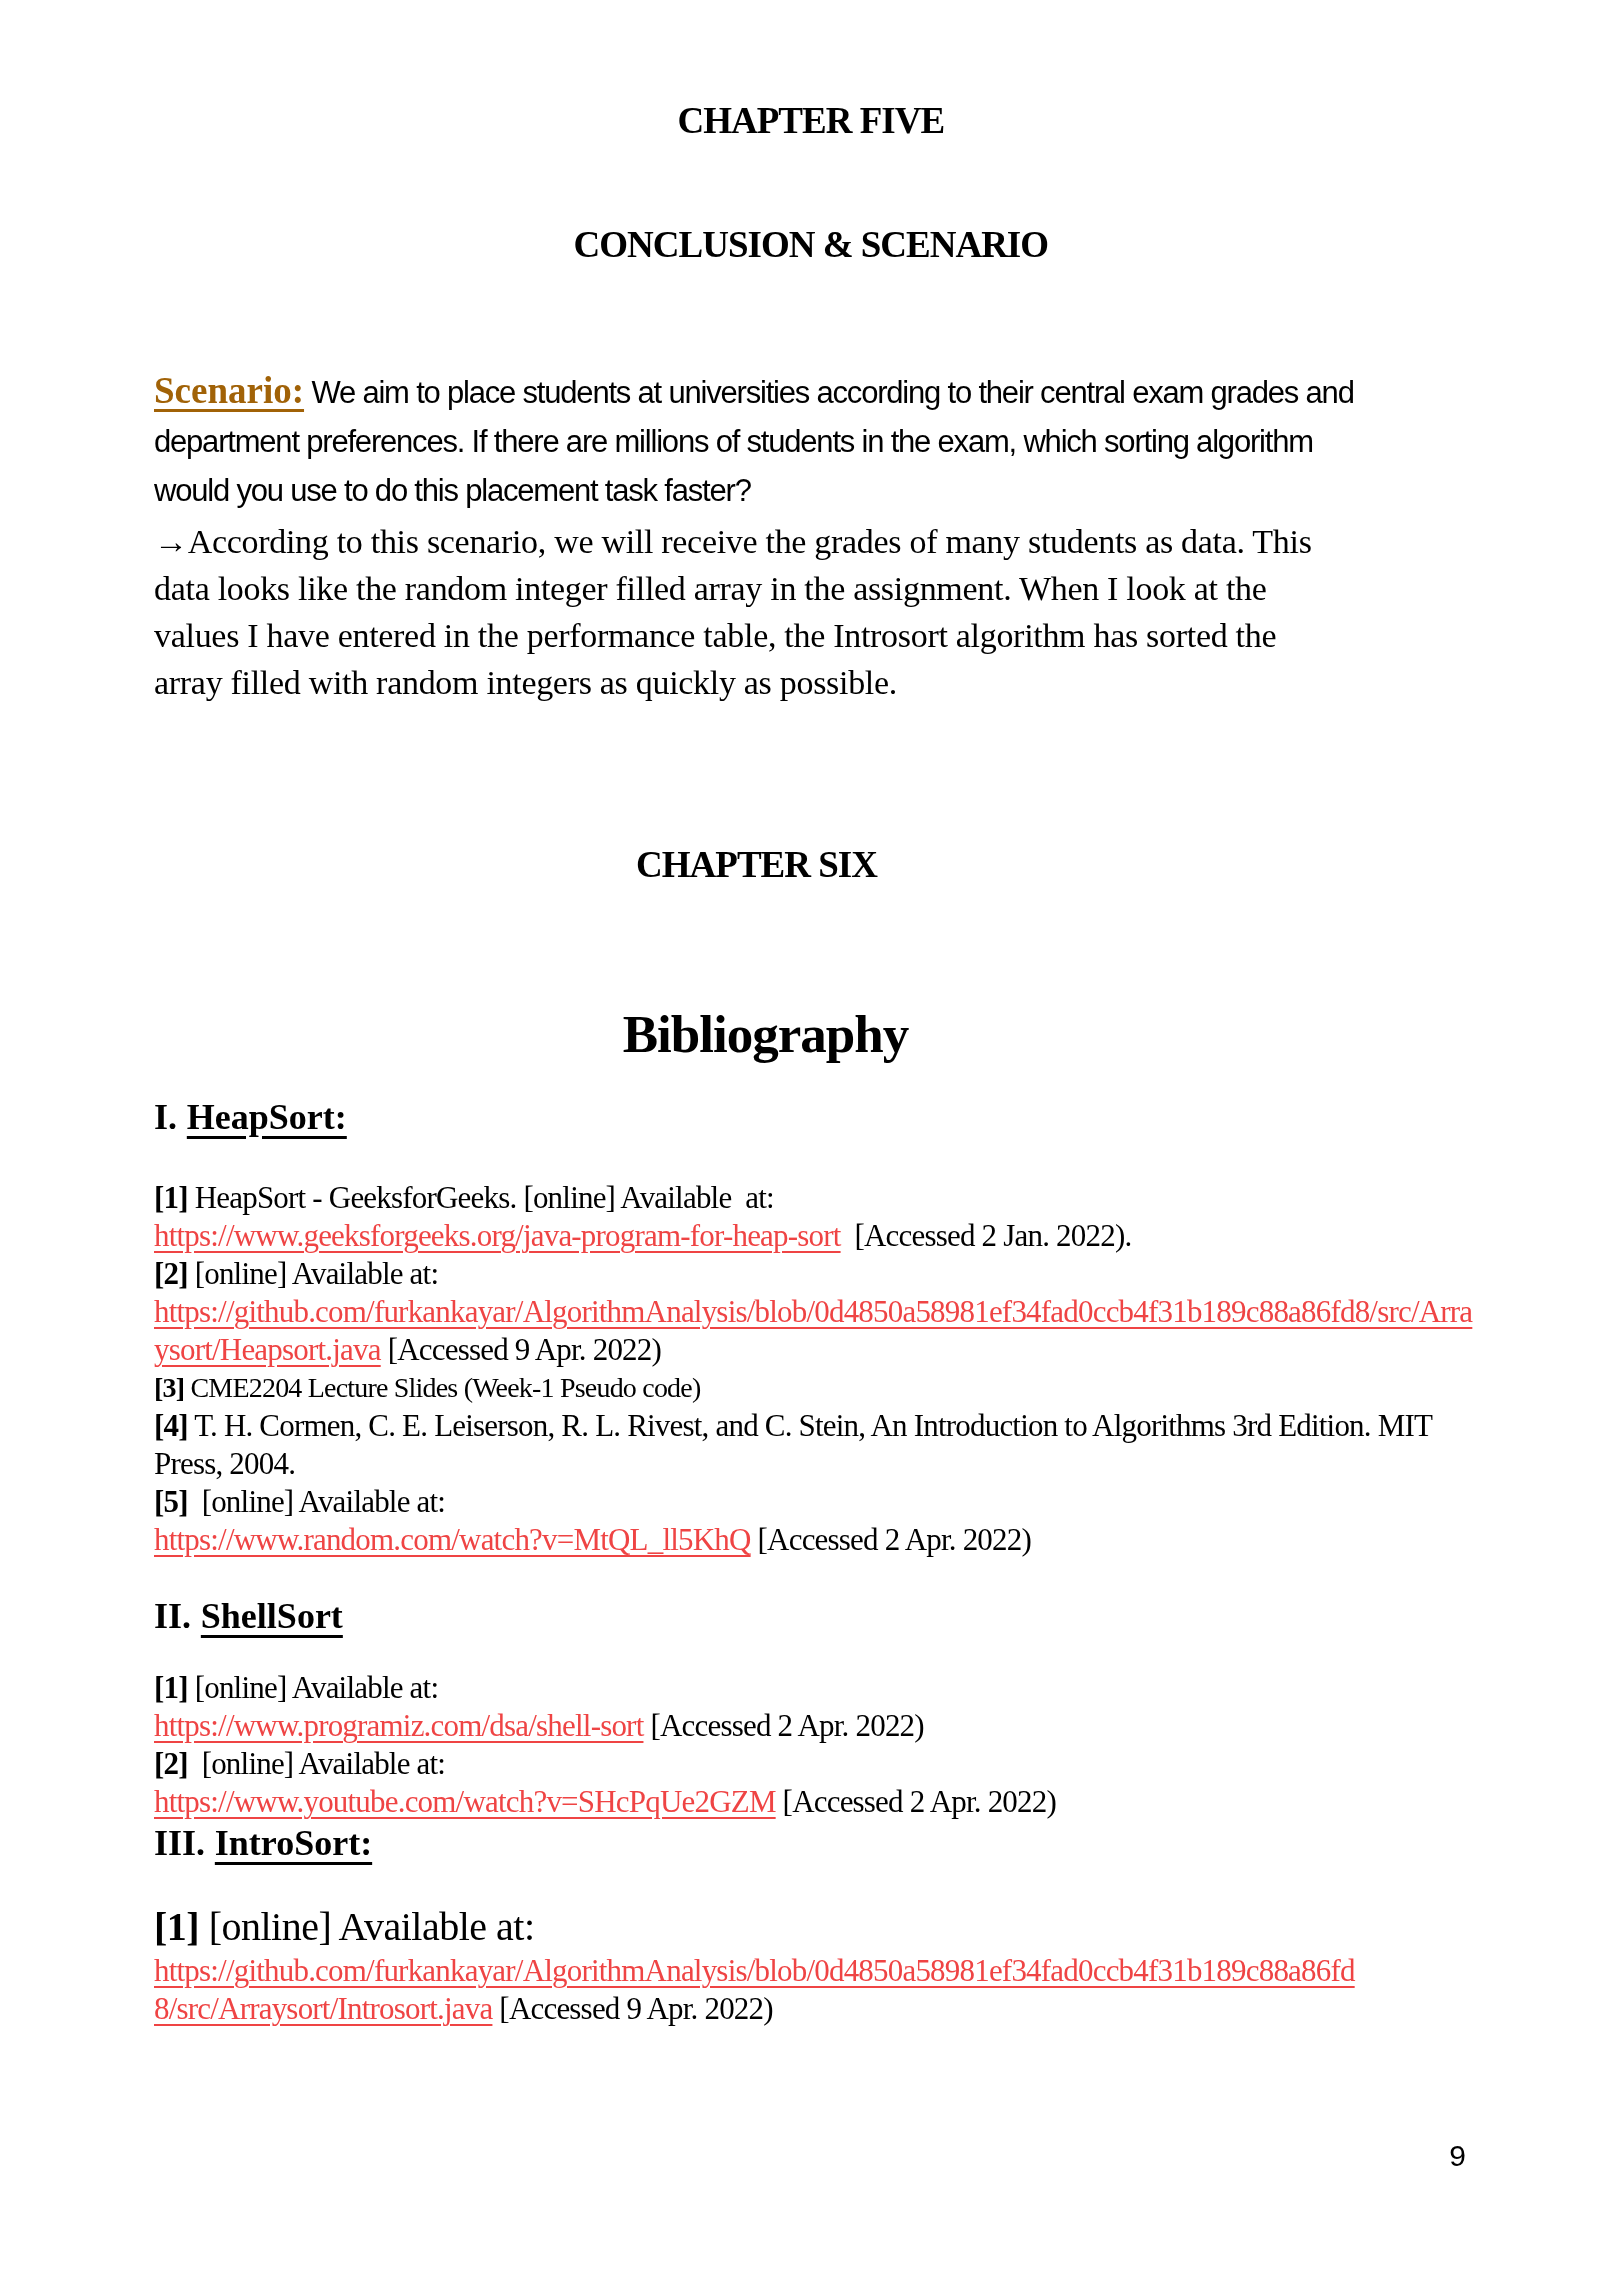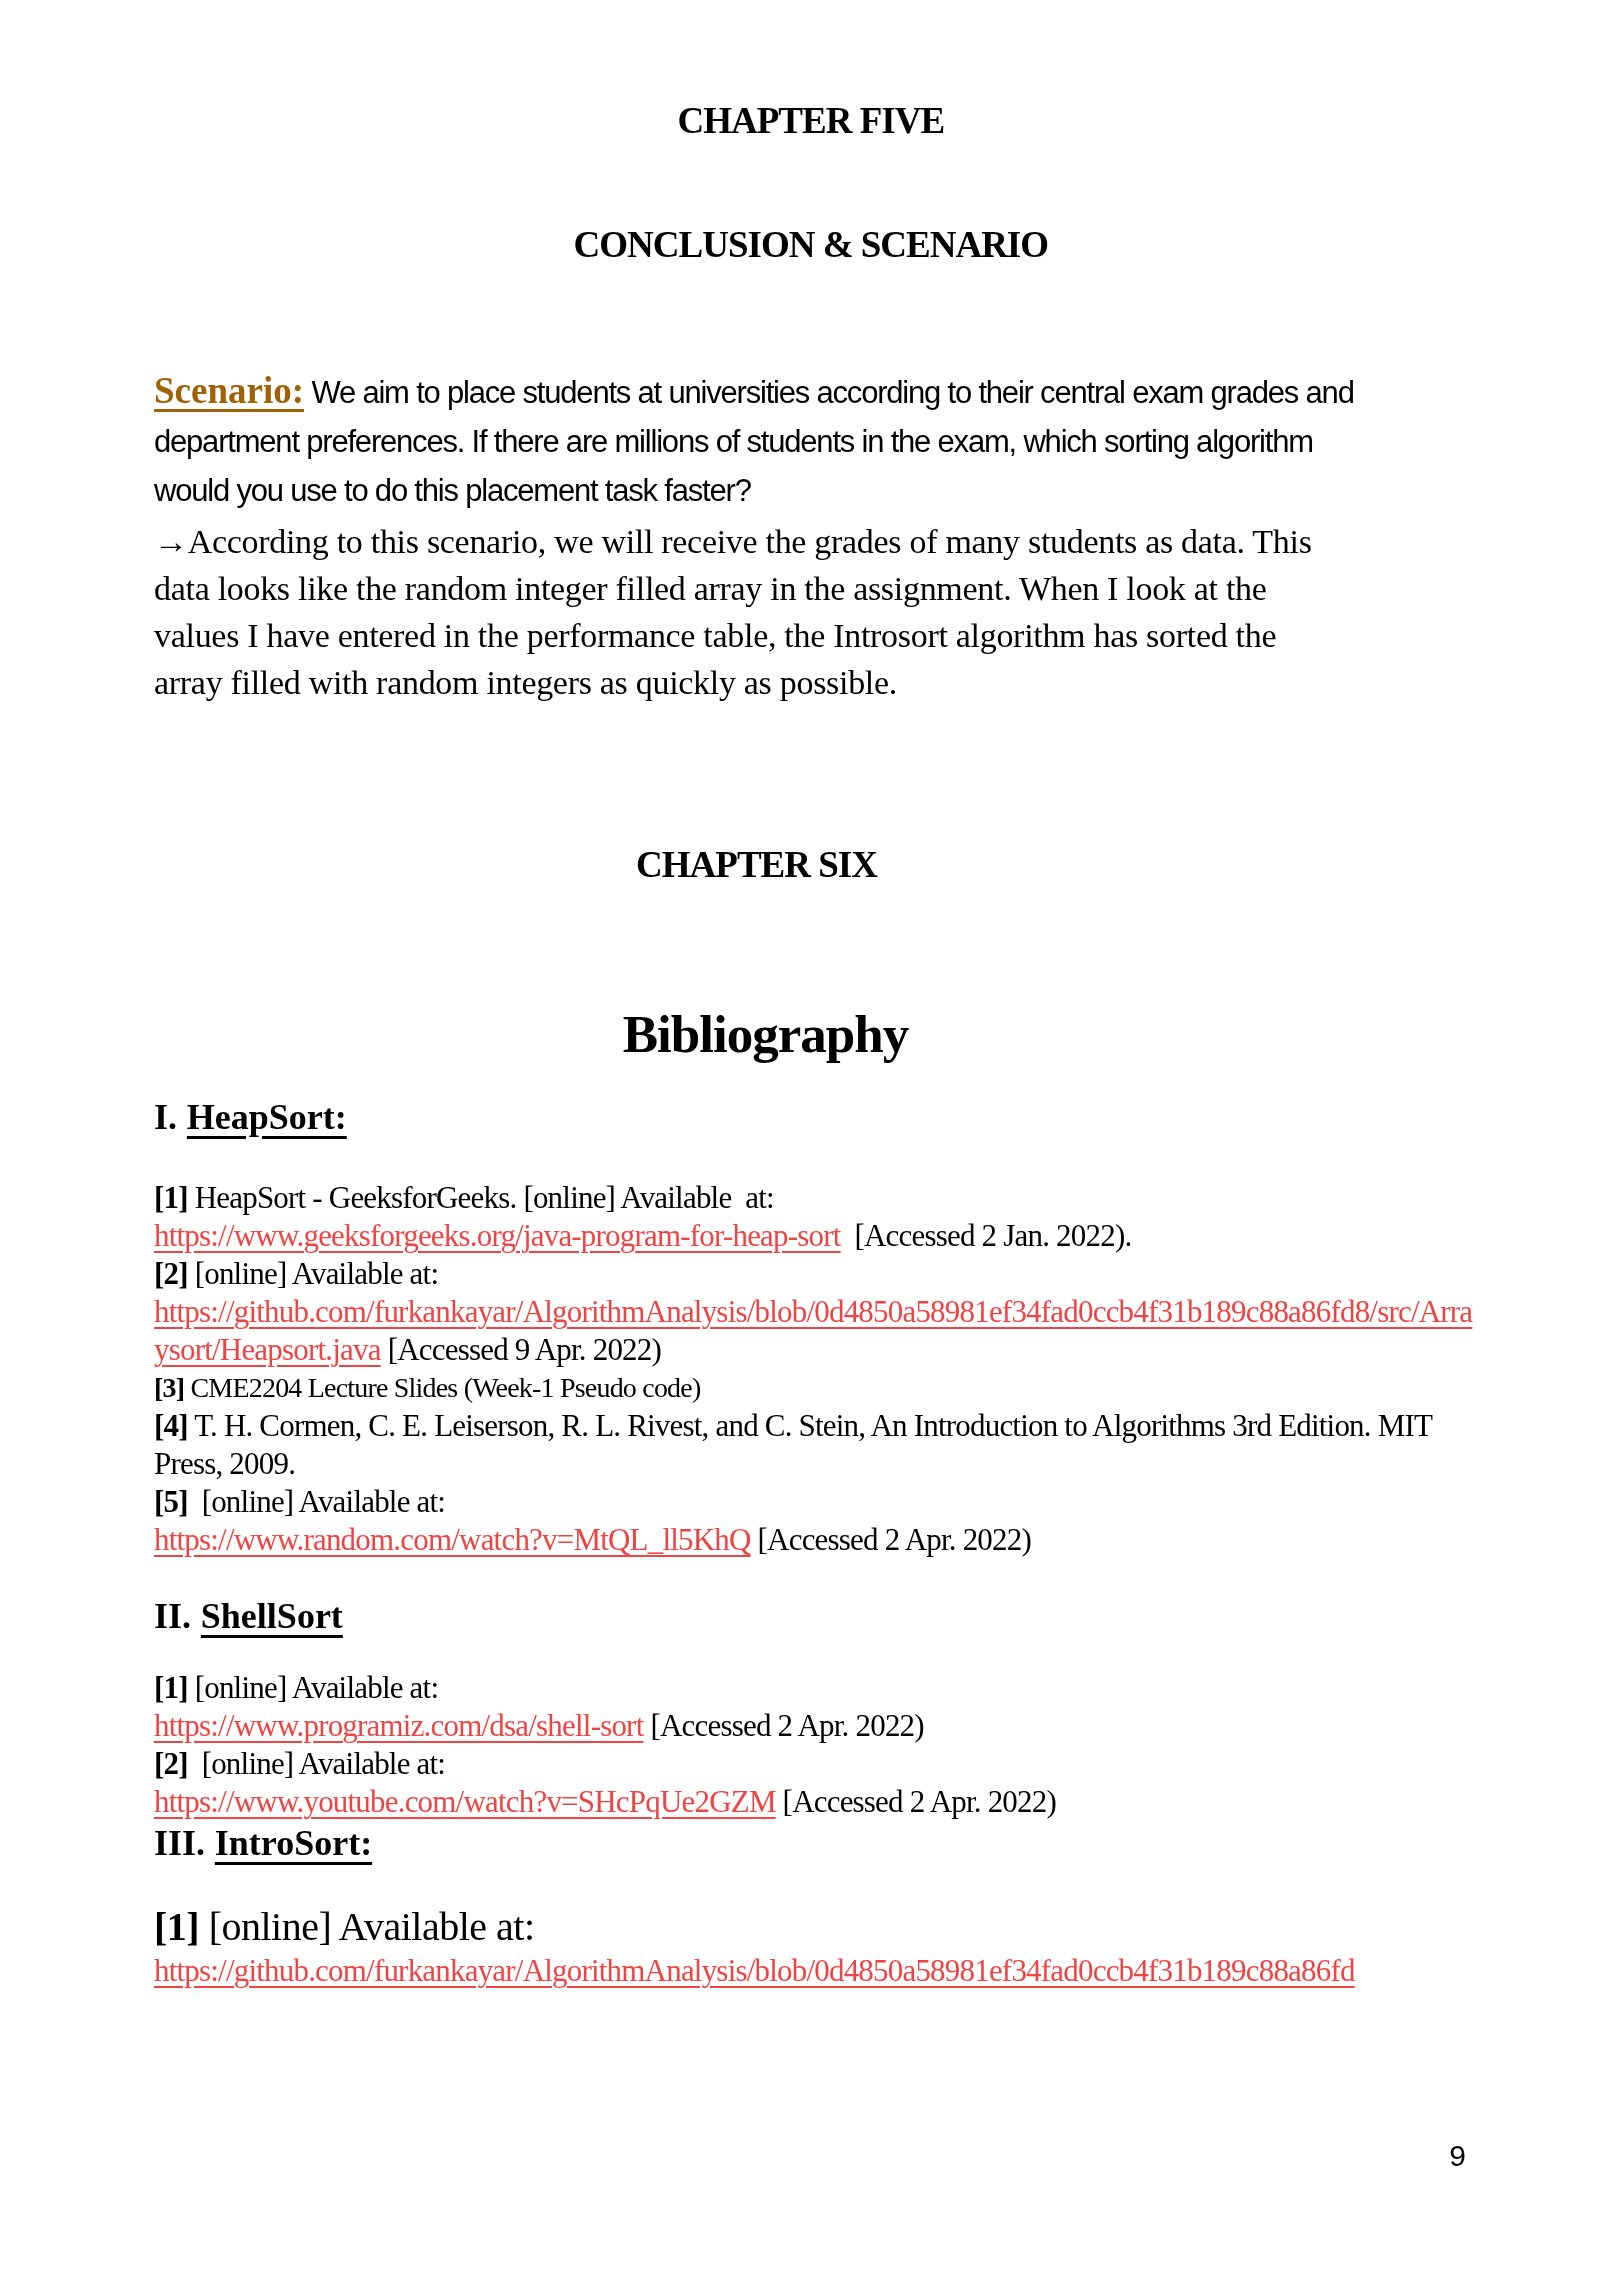--- a/index.html
+++ b/index.html
@@ -50,38 +50,39 @@
       <section>
         <div class="sec-head"><span class="sec-num">I.</span><span class="sec-title">HeapSort:</span></div>
         <div class="ref-lines">
           <div class="line"><span class="ref-label">[1]</span><span class="ref-text"> HeapSort - GeeksforGeeks. [online] Available  at:</span></div>
           <div class="line"><span class="link">https://www.geeksforgeeks.org/java-program-for-heap-sort</span><span class="ref-text">  [Accessed 2 Jan. 2022).</span></div>
           <div class="line"><span class="ref-label">[2]</span><span class="ref-text"> [online] Available at:</span></div>
           <div class="line"><span class="link">https://github.com/furkankayar/AlgorithmAnalysis/blob/0d4850a58981ef34fad0ccb4f31b189c88a86fd8/src/Arra</span></div>
           <div class="line"><span class="link">ysort/Heapsort.java</span><span class="ref-text"> [Accessed 9 Apr. 2022)</span></div>
           <div class="line small"><span class="ref-label">[3]</span><span class="ref-text"> CME2204 Lecture Slides (Week-1 Pseudo code)</span></div>
           <div class="line"><span class="ref-label">[4]</span><span class="ref-text"> T. H. Cormen, C. E. Leiserson, R. L. Rivest, and C. Stein, An Introduction to Algorithms 3rd Edition. MIT</span></div>
-          <div class="line"><span class="ref-text">Press, 2009.</span></div>
+          <div class="line"><span class="ref-text">Press, 2004.</span></div>
           <div class="line"><span class="ref-label">[5]</span><span class="ref-text">  [online] Available at:</span></div>
           <div class="line"><span class="link">https://www.random.com/watch?v=MtQL_ll5KhQ</span><span class="ref-text"> [Accessed 2 Apr. 2022)</span></div>
         </div>
       </section>
       <section>
         <div class="sec-head"><span class="sec-num">II.</span><span class="sec-title">ShellSort</span></div>
         <div class="ref-lines">
           <div class="line"><span class="ref-label">[1]</span><span class="ref-text"> [online] Available at:</span></div>
           <div class="line"><span class="link">https://www.programiz.com/dsa/shell-sort</span><span class="ref-text"> [Accessed 2 Apr. 2022)</span></div>
           <div class="line"><span class="ref-label">[2]</span><span class="ref-text">  [online] Available at:</span></div>
           <div class="line"><span class="link">https://www.youtube.com/watch?v=SHcPqUe2GZM</span><span class="ref-text"> [Accessed 2 Apr. 2022)</span></div>
         </div>
       </section>
       <section>
         <div class="sec-head"><span class="sec-num">III.</span><span class="sec-title">IntroSort:</span></div>
         <div class="ref-lines">
           <div class="line big"><span class="ref-label">[1]</span><span class="ref-text"> [online] Available at:</span></div>
           <div class="line"><span class="link">https://github.com/furkankayar/AlgorithmAnalysis/blob/0d4850a58981ef34fad0ccb4f31b189c88a86fd</span></div>
+          <div class="line"><span class="link">8/src/Arraysort/Introsort.java</span><span class="ref-text"> [Accessed 9 Apr. 2022)</span></div>
         </div>
       </section>
     </div>
 
   <div class="pagenum">9</div>
 </div>
 
 
 </body></html>

